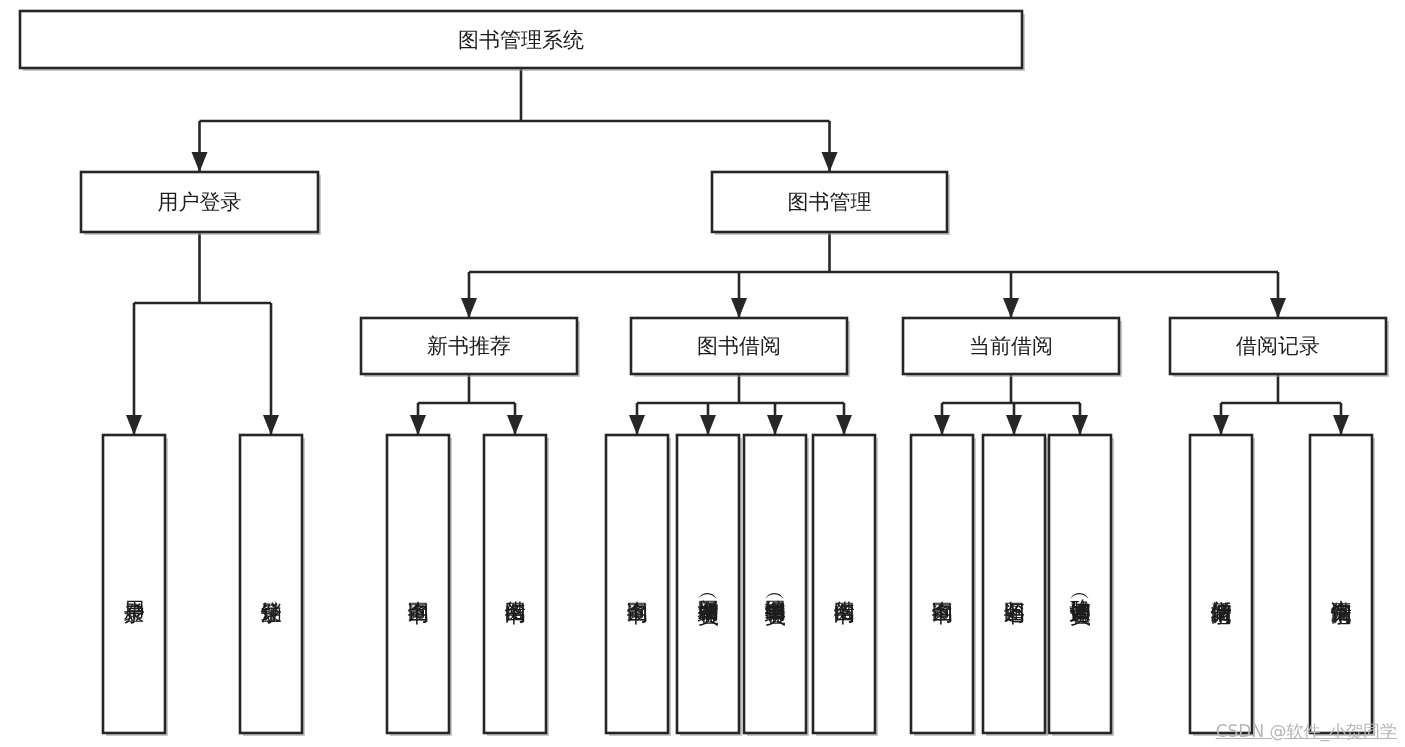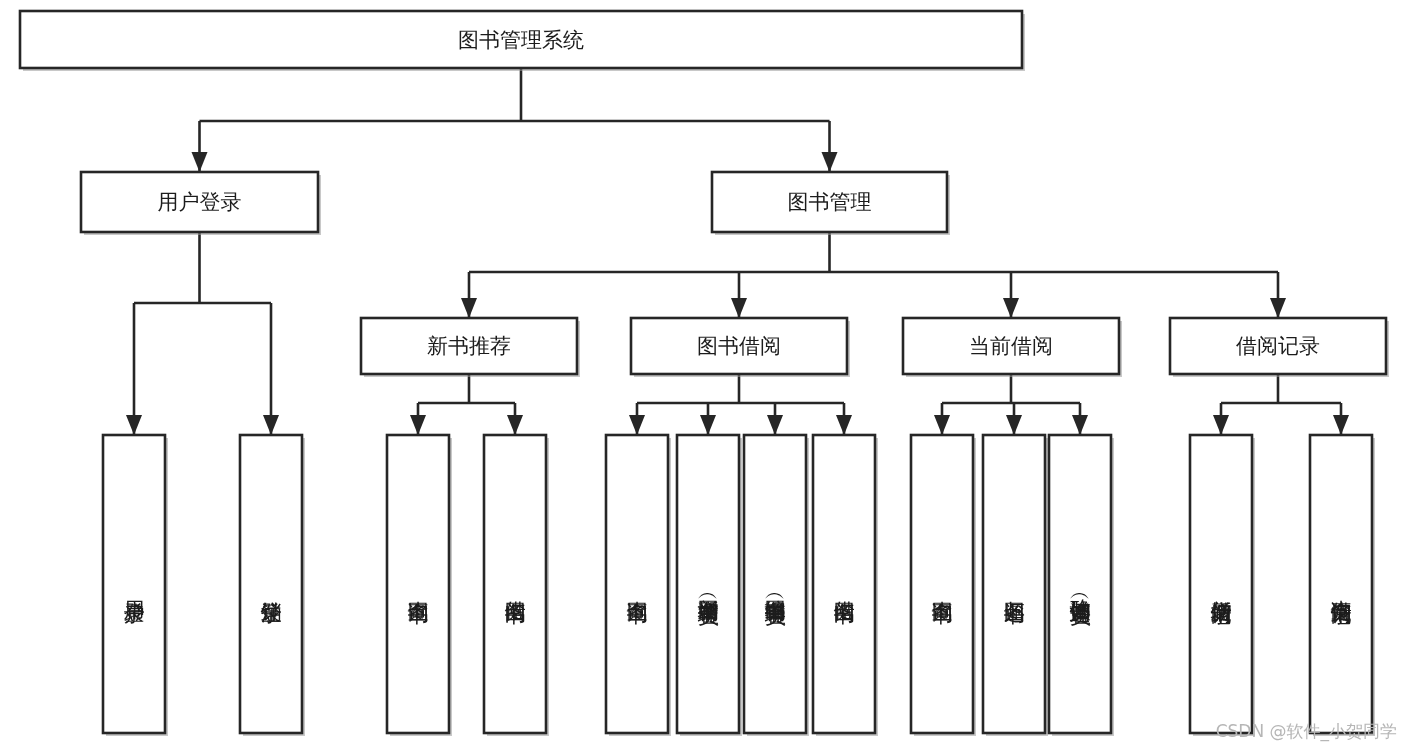--- a/index.html
+++ b/index.html
@@ -66,20 +66,21 @@
   }
   .watermark {
     position: absolute;
     right: 8px;
     bottom: 4px;
     font-family: "DejaVu Sans", "Liberation Sans", sans-serif;
     font-size: 17px;
     color: #b6b6b6;
     white-space: nowrap;
     user-select: none;
+    text-decoration: underline;
   }
 </style>
 </head>
 <body>
 
 <div id="diagram-root">
   <svg id="tree-svg" viewBox="0 0 1405 747">
     <g id="connectors-layer">
         <line x1="521" y1="68" x2="521" y2="121" class="connector"></line>
         <line x1="199.5" y1="121" x2="829.5" y2="121" class="connector"></line>

